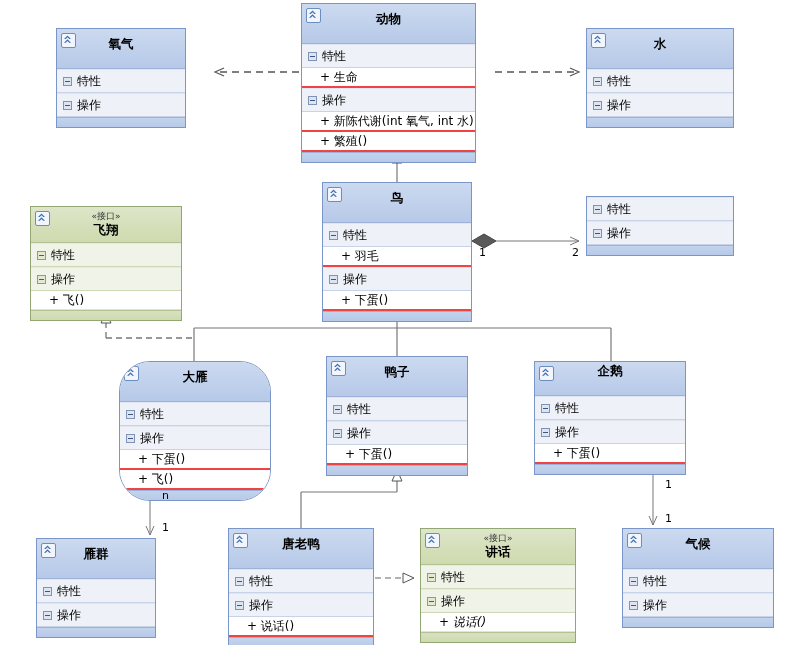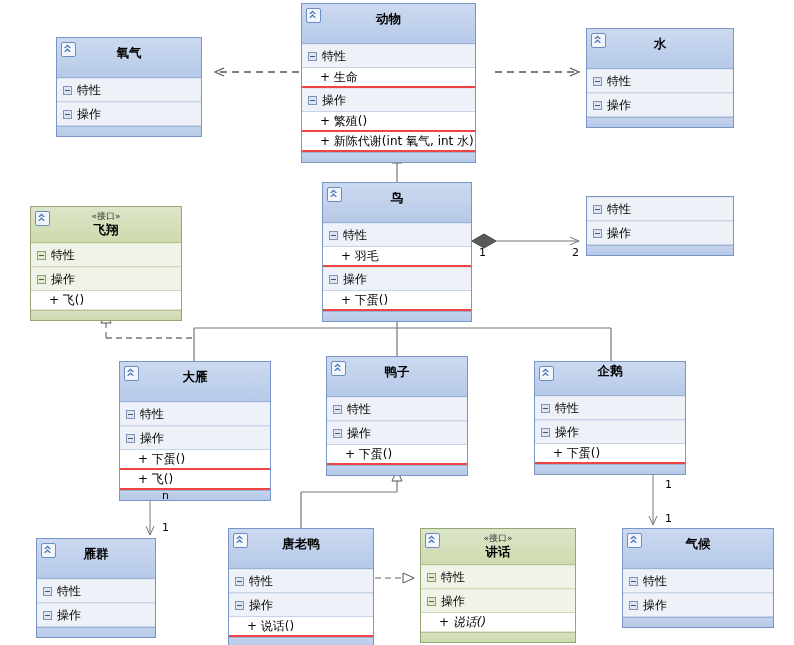--- a/index.html
+++ b/index.html
@@ -210,21 +210,21 @@
     <g>
       <line x1="375" y1="578" x2="414" y2="578" stroke="#999999" stroke-width="1.3" stroke-dasharray="6,4" marker-end="url(#hollowTriangle)"></line>
     </g>
 
     <g>
       <line x1="653" y1="470" x2="653" y2="525" stroke="#777777" stroke-width="1" marker-end="url(#thinArrow)"></line>
     </g>
   </svg>
 
   <div id="classes-layer">
-      <div class="uml-class" style="left: 56px; top: 37px; width: 146px;">
+      <div class="uml-class" style="left: 56px; top: 28px; width: 130px;">
         <div class="cls-header" style="padding-top: 7px; padding-bottom: 8px;">
           <div class="cls-icon">
             <svg width="11" height="11" viewBox="0 0 11 11">
               <path d="M5.5 1.5 L9 5 L7.2 5 L5.5 3.3 L3.8 5 L2 5 Z" fill="#3f6fb5"></path>
               <path d="M5.5 5.2 L9 8.7 L7.2 8.7 L5.5 7 L3.8 8.7 L2 8.7 Z" fill="#3f6fb5"></path>
             </svg>
           </div>
           <div class="cls-title">氧气</div>
         </div>
         <div class="section">
@@ -249,22 +249,22 @@
         </div>
         <div class="section">
           <span class="expander"></span>
           <span class="section-label">特性</span>
         </div>
         <div class="member">+ 生命</div>
         <div class="section">
           <span class="expander"></span>
           <span class="section-label">操作</span>
         </div>
+        <div class="member">+ 新陈代谢(int 氧气, int 水)</div>
         <div class="member">+ 繁殖()</div>
-        <div class="member">+ 新陈代谢(int 氧气, int 水)</div>
         <div class="cls-footer"></div>
       </div>
       <div class="uml-class" style="left: 586px; top: 28px; width: 148px;">
         <div class="cls-header" style="padding-top: 7px; padding-bottom: 8px;">
           <div class="cls-icon">
             <svg width="11" height="11" viewBox="0 0 11 11">
               <path d="M5.5 1.5 L9 5 L7.2 5 L5.5 3.3 L3.8 5 L2 5 Z" fill="#3f6fb5"></path>
               <path d="M5.5 5.2 L9 8.7 L7.2 8.7 L5.5 7 L3.8 8.7 L2 8.7 Z" fill="#3f6fb5"></path>
             </svg>
           </div>
@@ -328,21 +328,21 @@
         <div class="section">
           <span class="expander"></span>
           <span class="section-label">特性</span>
         </div>
         <div class="section">
           <span class="expander"></span>
           <span class="section-label">操作</span>
         </div>
         <div class="cls-footer"></div>
       </div>
-      <div class="uml-class" style="left: 119px; top: 361px; width: 152px;">
+      <div class="uml-class" style="left: 119px; top: 361px; width: 152px; border-radius: 31px;">
         <div class="cls-header" style="padding-top: 7px; padding-bottom: 8px;">
           <div class="cls-icon">
             <svg width="11" height="11" viewBox="0 0 11 11">
               <path d="M5.5 1.5 L9 5 L7.2 5 L5.5 3.3 L3.8 5 L2 5 Z" fill="#3f6fb5"></path>
               <path d="M5.5 5.2 L9 8.7 L7.2 8.7 L5.5 7 L3.8 8.7 L2 8.7 Z" fill="#3f6fb5"></path>
             </svg>
           </div>
           <div class="cls-title">大雁</div>
         </div>
         <div class="section">

